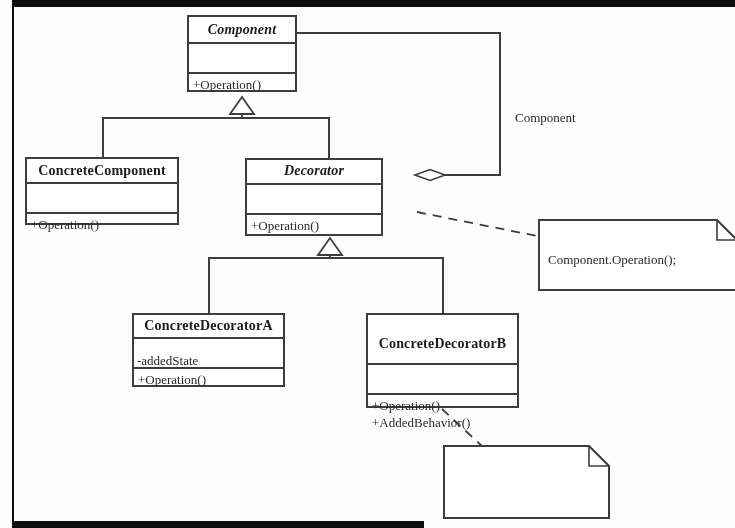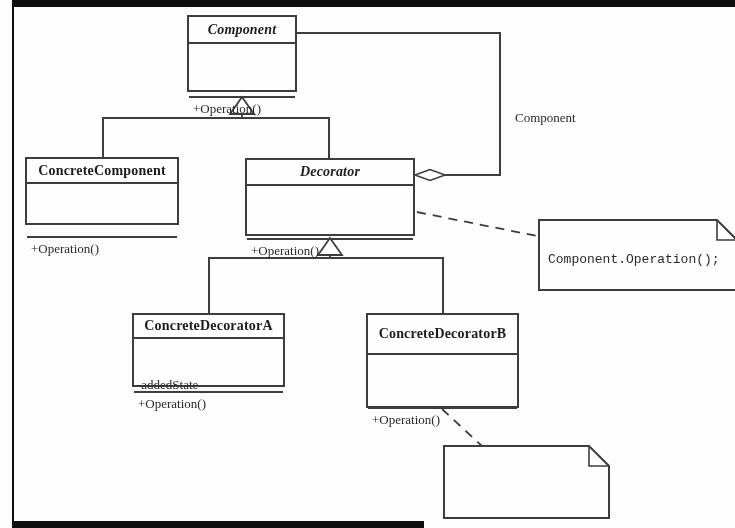--- a/index.html
+++ b/index.html
@@ -17,21 +17,21 @@
     display:flex;flex-direction:column;
   }
   .classbox .title{
     box-sizing:border-box;flex:none;border-bottom:2px solid #3d3d3d;
     display:flex;align-items:center;justify-content:center;
     font-weight:bold;font-size:14px;color:#1c1c1c;letter-spacing:.2px;
   }
   .classbox .title.abstract{font-style:italic;}
   .classbox .attrs{
     box-sizing:border-box;flex:none;border-bottom:2px solid #3d3d3d;
-    font-size:13px;color:#2a2a2a;padding:14px 3px;line-height:16px;margin-top:24px;
+    font-size:13px;color:#2a2a2a;padding:14px 3px;line-height:16px;
   }
   .classbox .methods{
     box-sizing:border-box;flex:1;
     font-size:13px;color:#2a2a2a;padding:2px 4px;line-height:17px;
   }
   .note-text{
     position:absolute;z-index:3;font-size:13px;color:#2a2a2a;line-height:17px;
   }
   .assoc-label{
     position:absolute;z-index:3;font-size:13px;color:#2a2a2a;
@@ -85,49 +85,50 @@
   </div>
 
   <div class="classbox" style="left:13px;top:157px;width:154px;height:68px;">
     <div class="title" style="height:25px;">ConcreteComponent</div>
     <div class="attrs" style="height:26px;"></div>
     <div class="methods">
       <div>+Operation()</div>
     </div>
   </div>
 
-  <div class="classbox" style="left:233px;top:158px;width:170px;height:78px;">
+  <div class="classbox" style="left:233px;top:158px;width:138px;height:78px;justify-content:center;">
     <div class="title abstract" style="height:26px;">Decorator</div>
     <div class="attrs" style="height:26px;"></div>
     <div class="methods">
       <div>+Operation()</div>
     </div>
   </div>
 
   <div class="classbox" style="left:120px;top:313px;width:153px;height:74px;">
     <div class="title" style="height:24px;">ConcreteDecoratorA</div>
     <div class="attrs" style="height:25px;">
       <div>-addedState</div>
     </div>
     <div class="methods">
       <div>+Operation()</div>
     </div>
   </div>
 
   <div class="classbox" style="left:354px;top:313px;width:153px;height:95px;">
-    <div class="title" style="height:40px;">ConcreteDecoratorB</div>
+    <div class="title" style="height:40px;margin-top:10px;">ConcreteDecoratorB</div>
     <div class="attrs" style="height:30px;"></div>
     <div class="methods">
       <div>+Operation()</div>
+      <div>+AddedBehavior()</div>
     </div>
   </div>
 
   <div class="assoc-label" style="left:503px;top:110px;">Component</div>
 
-  <div class="note-text" style="left:536px;top:251px;font-family:Liberation Mono, monospace;">Component.Operation();</div>
+  <div class="note-text" style="left:536px;top:251px;">Component.Operation();</div>
 
   <div class="note-text" style="left:440px;top:464px;">
   </div>
 
   <div class="frame-bar" style="left:0;top:0;width:735px;height:7px;"></div>
   <div class="frame-bar" style="left:0;top:0;width:2px;height:528px;"></div>
   <div class="frame-bar" style="left:0;top:521px;width:412px;height:7px;"></div>
 </div>
 
 </body></html>

